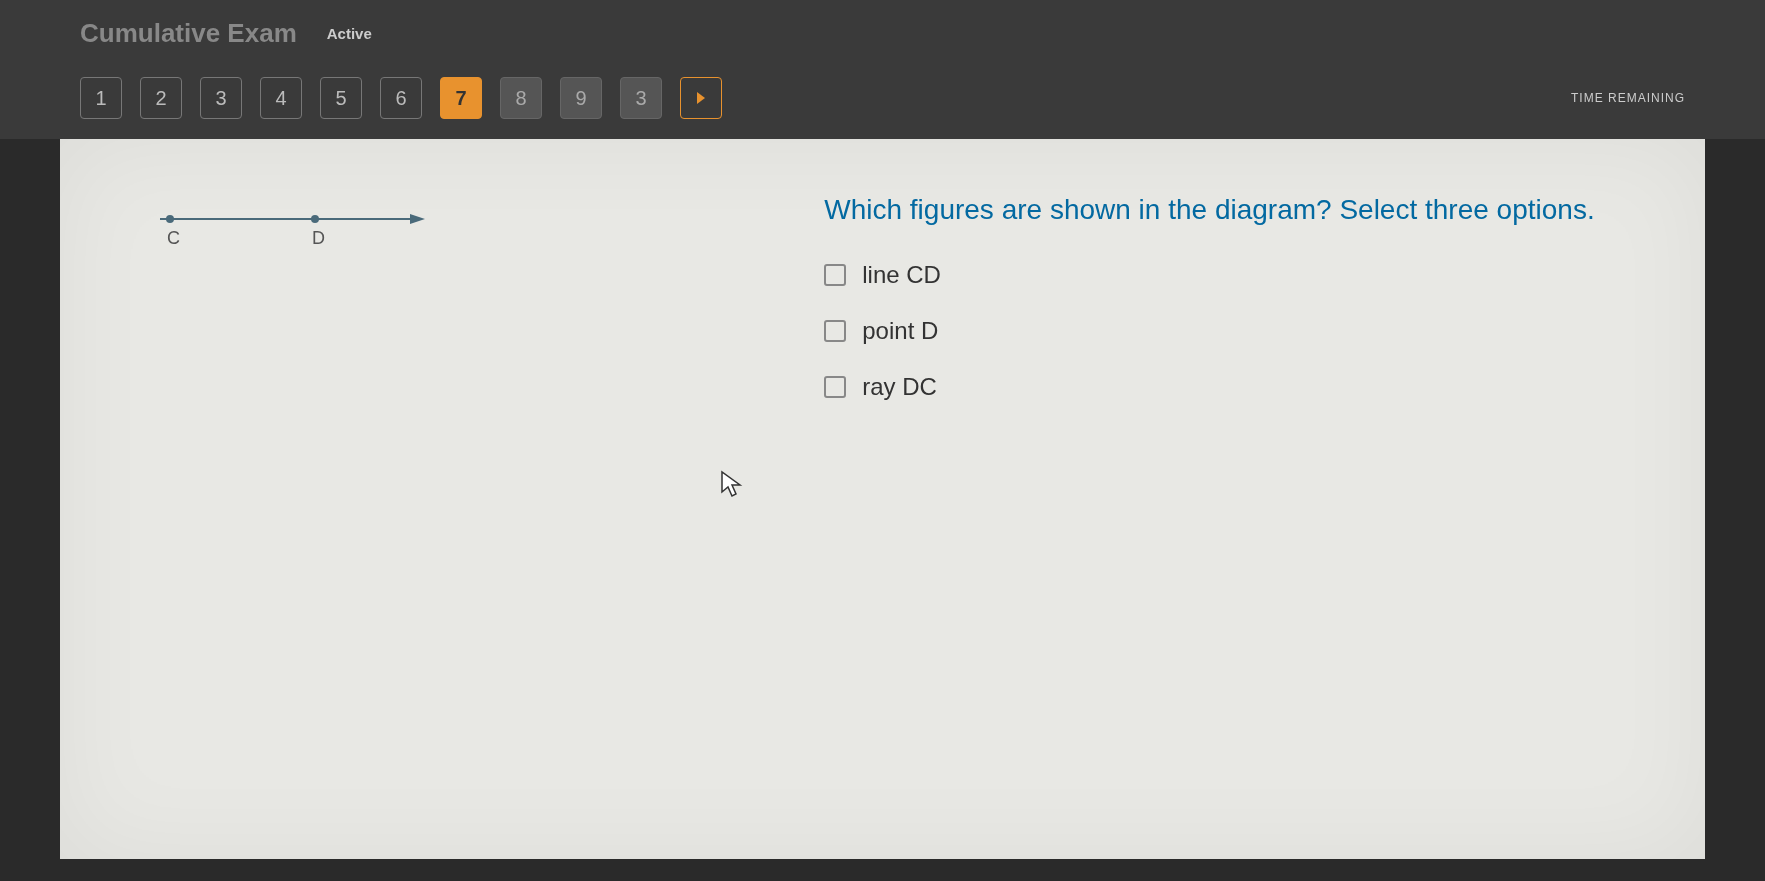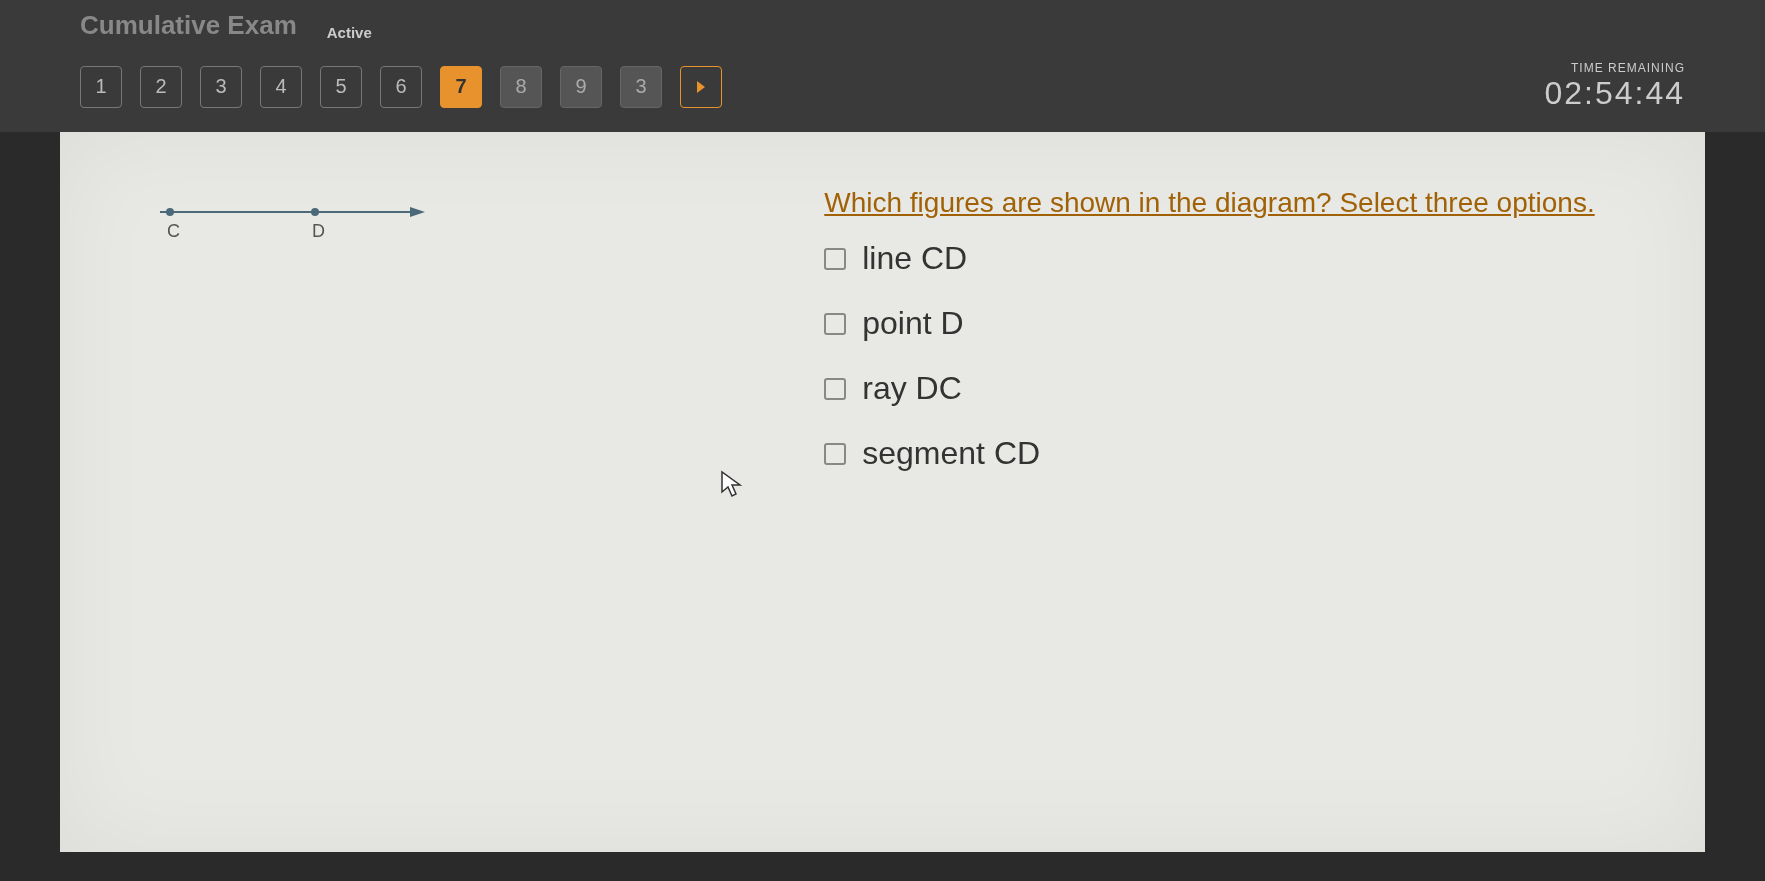--- a/index.html
+++ b/index.html
@@ -9,23 +9,23 @@
     }
     body {
       font-family: Arial, Helvetica, sans-serif;
       background: #2a2a2a;
       width: 1765px;
       height: 881px;
       overflow: hidden;
     }
     .header {
       background: #3a3a3a;
-      padding: 10px 80px;
-      display: flex;
-      align-items: flex-end;
+      padding: 18px 80px;
+      display: flex;
+      align-items: center;
       gap: 30px;
     }
     .header-title {
       color: #888;
       font-size: 26px;
       font-weight: bold;
     }
     .header-tab {
       color: #ccc;
       font-size: 15px;
@@ -124,24 +124,23 @@
       fill: #555;
       font-size: 18px;
       font-family: Arial;
     }
     .question-area {
       width: 55%;
       padding: 10px 20px;
     }
     .question-text {
       font-size: 28px;
-      color: #a16207;
+      color: #0369a1;
       line-height: 1.5;
-      margin-bottom: 16px;
-      text-decoration: underline;
+      margin-bottom: 30px;
     }
     .options {
       display: flex;
       flex-direction: column;
       gap: 28px;
     }
     .option {
       display: flex;
       align-items: center;
       gap: 16px;
@@ -149,21 +148,21 @@
     .checkbox {
       width: 22px;
       height: 22px;
       border: 2px solid #888;
       border-radius: 3px;
       background: transparent;
       cursor: pointer;
       flex-shrink: 0;
     }
     .option-label {
-      font-size: 32px;
+      font-size: 24px;
       color: #333;
     }
     .cursor-icon {
       position: absolute;
       left: 720px;
       top: 470px;
       pointer-events: none;
     }
   </style>
 </head>
@@ -187,21 +186,20 @@
     <button class="nav-btn upcoming">9</button>
     <button class="nav-btn upcoming">3</button>
     <button class="nav-next">
       <svg width="14" height="14" viewBox="0 0 14 14">
         <path d="M3 1 L11 7 L3 13 Z"></path>
       </svg>
     </button>
   </div>
   <div class="time-section">
     <div class="time-label">TIME REMAINING</div>
-    <div class="time-value">02:54:44</div>
   </div>
 </div>
 
 <div class="content">
   <div class="diagram-area">
     <svg class="ray-svg" viewBox="0 0 300 60">
       <line x1="20" y1="20" x2="270" y2="20" class="ray-line"></line>
       <polygon points="270,15 285,20 270,25" fill="#4a6a7a"></polygon>
       <circle cx="30" cy="20" r="4" class="ray-point"></circle>
       <circle cx="175" cy="20" r="4" class="ray-point"></circle>
@@ -217,23 +215,19 @@
         <span class="option-label">line CD</span>
       </div>
       <div class="option">
         <div class="checkbox"></div>
         <span class="option-label">point D</span>
       </div>
       <div class="option">
         <div class="checkbox"></div>
         <span class="option-label">ray DC</span>
       </div>
-      <div class="option">
-        <div class="checkbox"></div>
-        <span class="option-label">segment CD</span>
-      </div>
     </div>
   </div>
 </div>
 
 <svg class="cursor-icon" width="24" height="28" viewBox="0 0 24 28">
   <path d="M2 2 L2 22 L8 17 L12 26 L16 24 L12 15 L20 15 Z" fill="white" stroke="#333" stroke-width="1.5"></path>
 </svg>
 
 </body></html>

